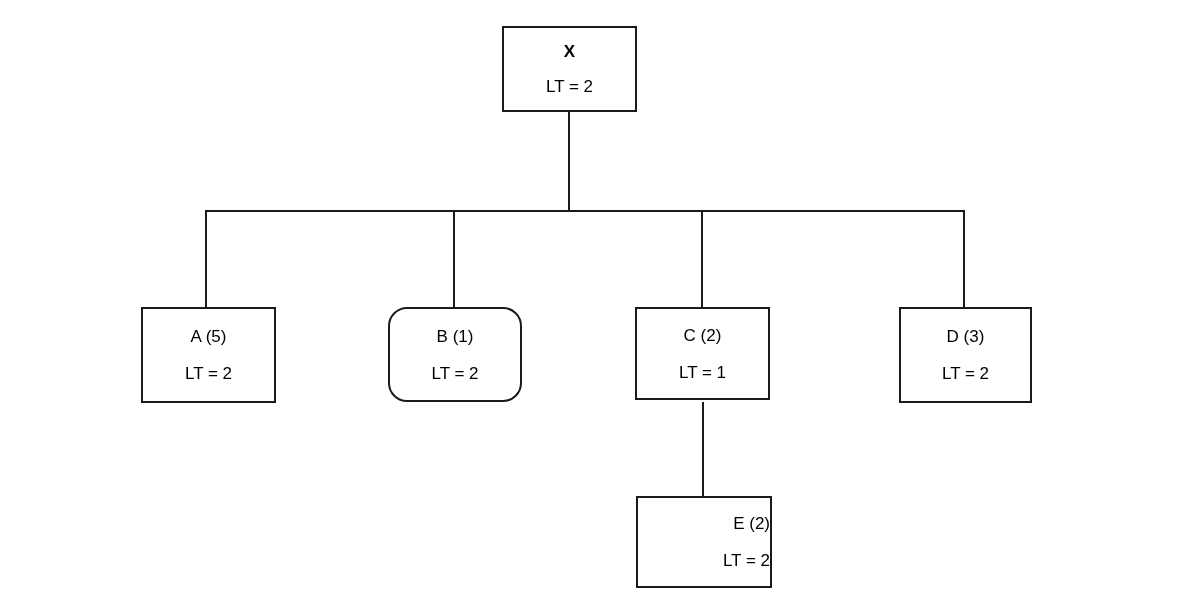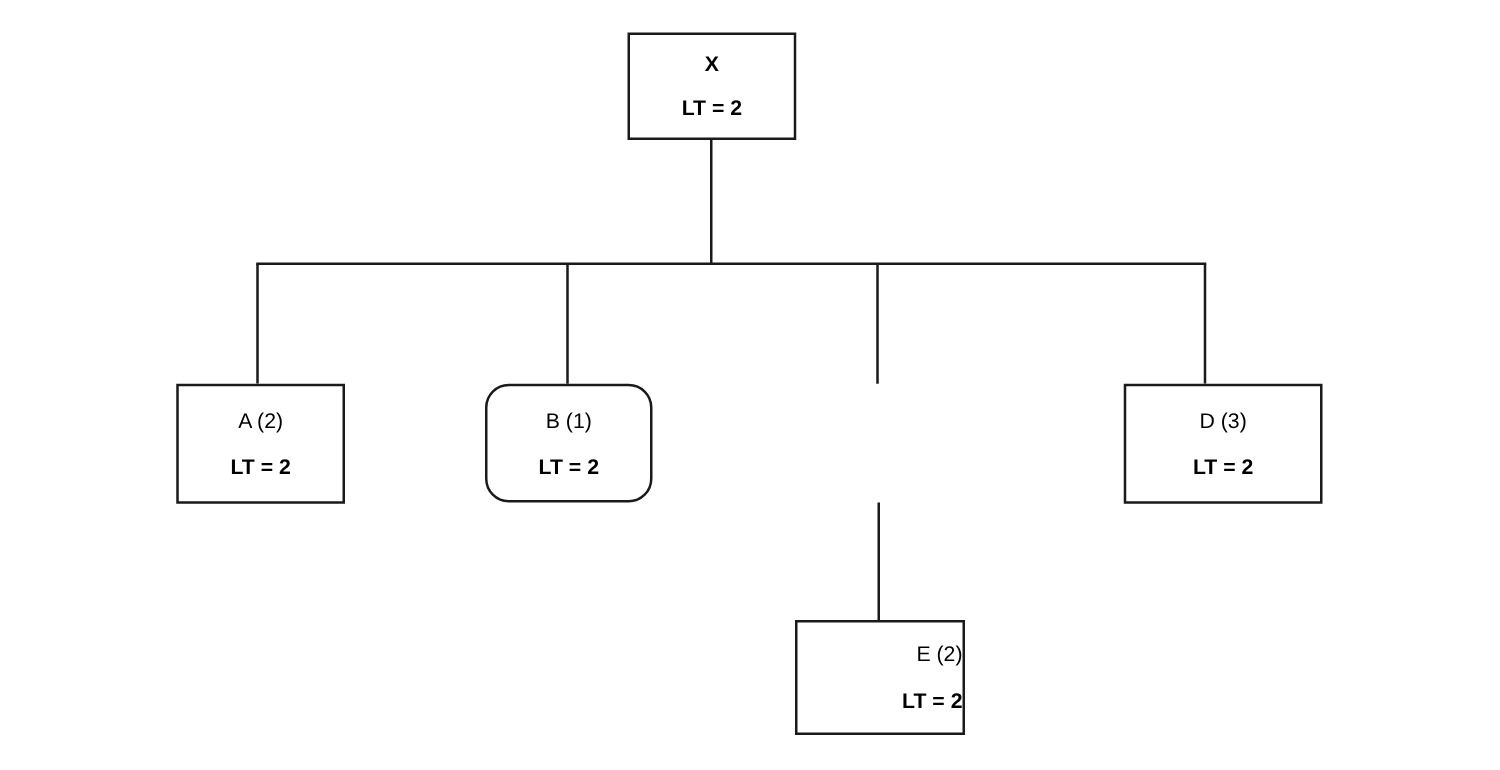--- a/index.html
+++ b/index.html
@@ -24,21 +24,21 @@
     flex-direction: column;
     align-items: center;
     justify-content: center;
     gap: 20px;
     color: #000000;
     font-size: 17px;
     text-align: center;
   }
   .node-title { font-weight: normal; line-height: 1; }
   .node-title.bold { font-weight: bold; }
-  .node-sub { font-weight: bold; line-height: 1; }
+  .node-sub { font-weight: normal; line-height: 1; }
   .line {
     position: absolute;
     background: #1a1a1a;
   }
   .vline { width: 2px; }
   .hline { height: 2px; }
 </style>
 </head>
 <body>
 
@@ -51,31 +51,35 @@
   <div class="line vline" style="left:701px; top:211px; height:96px;"></div>
   <div class="line vline" style="left:963px; top:211px; height:96px;"></div>
   <div class="line vline" style="left:702px; top:402px; height:94px;"></div>
 
   <div class="node" style="left:502px; top:26px; width:135px; height:86px; gap:18px;">
     <div class="node-title bold">X</div>
     <div class="node-sub">LT = 2</div>
   </div>
 
   <div class="node" style="left:141px; top:307px; width:135px; height:96px;">
-    <div class="node-title">A (2)</div>
+    <div class="node-title">A (5)</div>
     <div class="node-sub">LT = 2</div>
   </div>
 
   <div class="node" style="left:388px; top:307px; width:134px; height:95px;border-radius:19px;">
     <div class="node-title">B (1)</div>
     <div class="node-sub">LT = 2</div>
   </div>
 
+  <div class="node" style="left:635px; top:307px; width:135px; height:93px;">
+    <div class="node-title">C (2)</div>
+    <div class="node-sub">LT = 1</div>
+  </div>
 
-  <div class="node" style="left:899px; top:307px; width:159px; height:96px;">
+  <div class="node" style="left:899px; top:307px; width:133px; height:96px;">
     <div class="node-title">D (3)</div>
     <div class="node-sub">LT = 2</div>
   </div>
 
   <div class="node" style="left:636px; top:496px; width:136px; height:92px;align-items:flex-end;">
     <div class="node-title">E (2)</div>
     <div class="node-sub">LT = 2</div>
   </div>
 
 </div>

